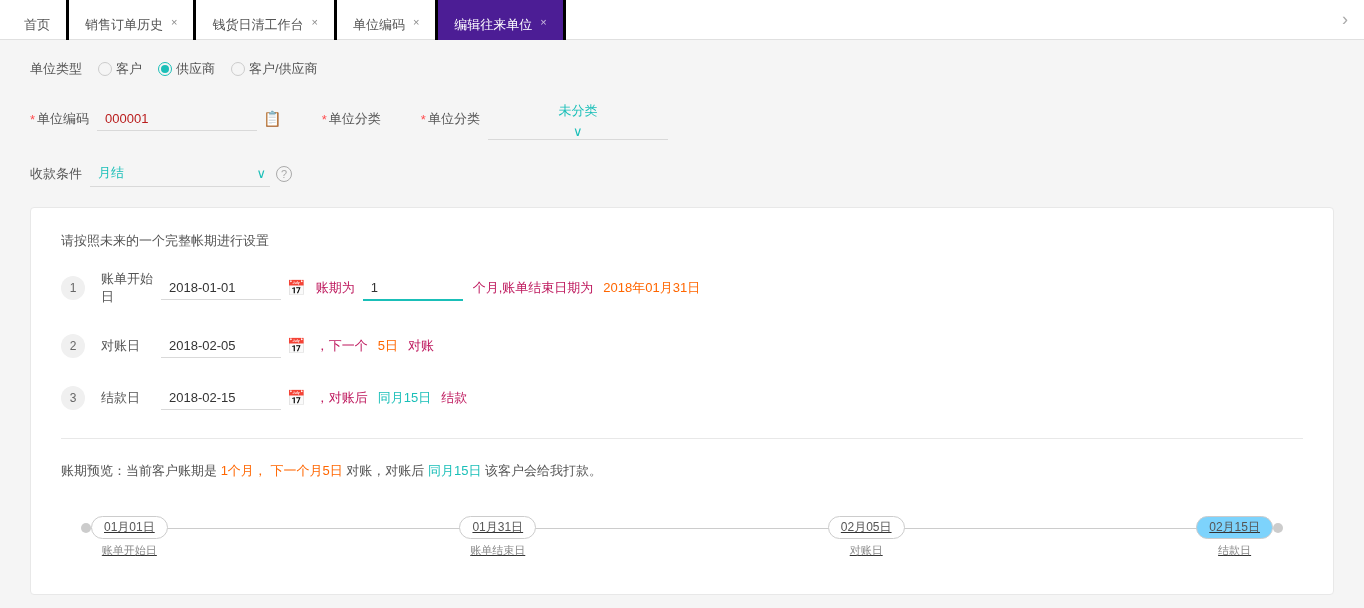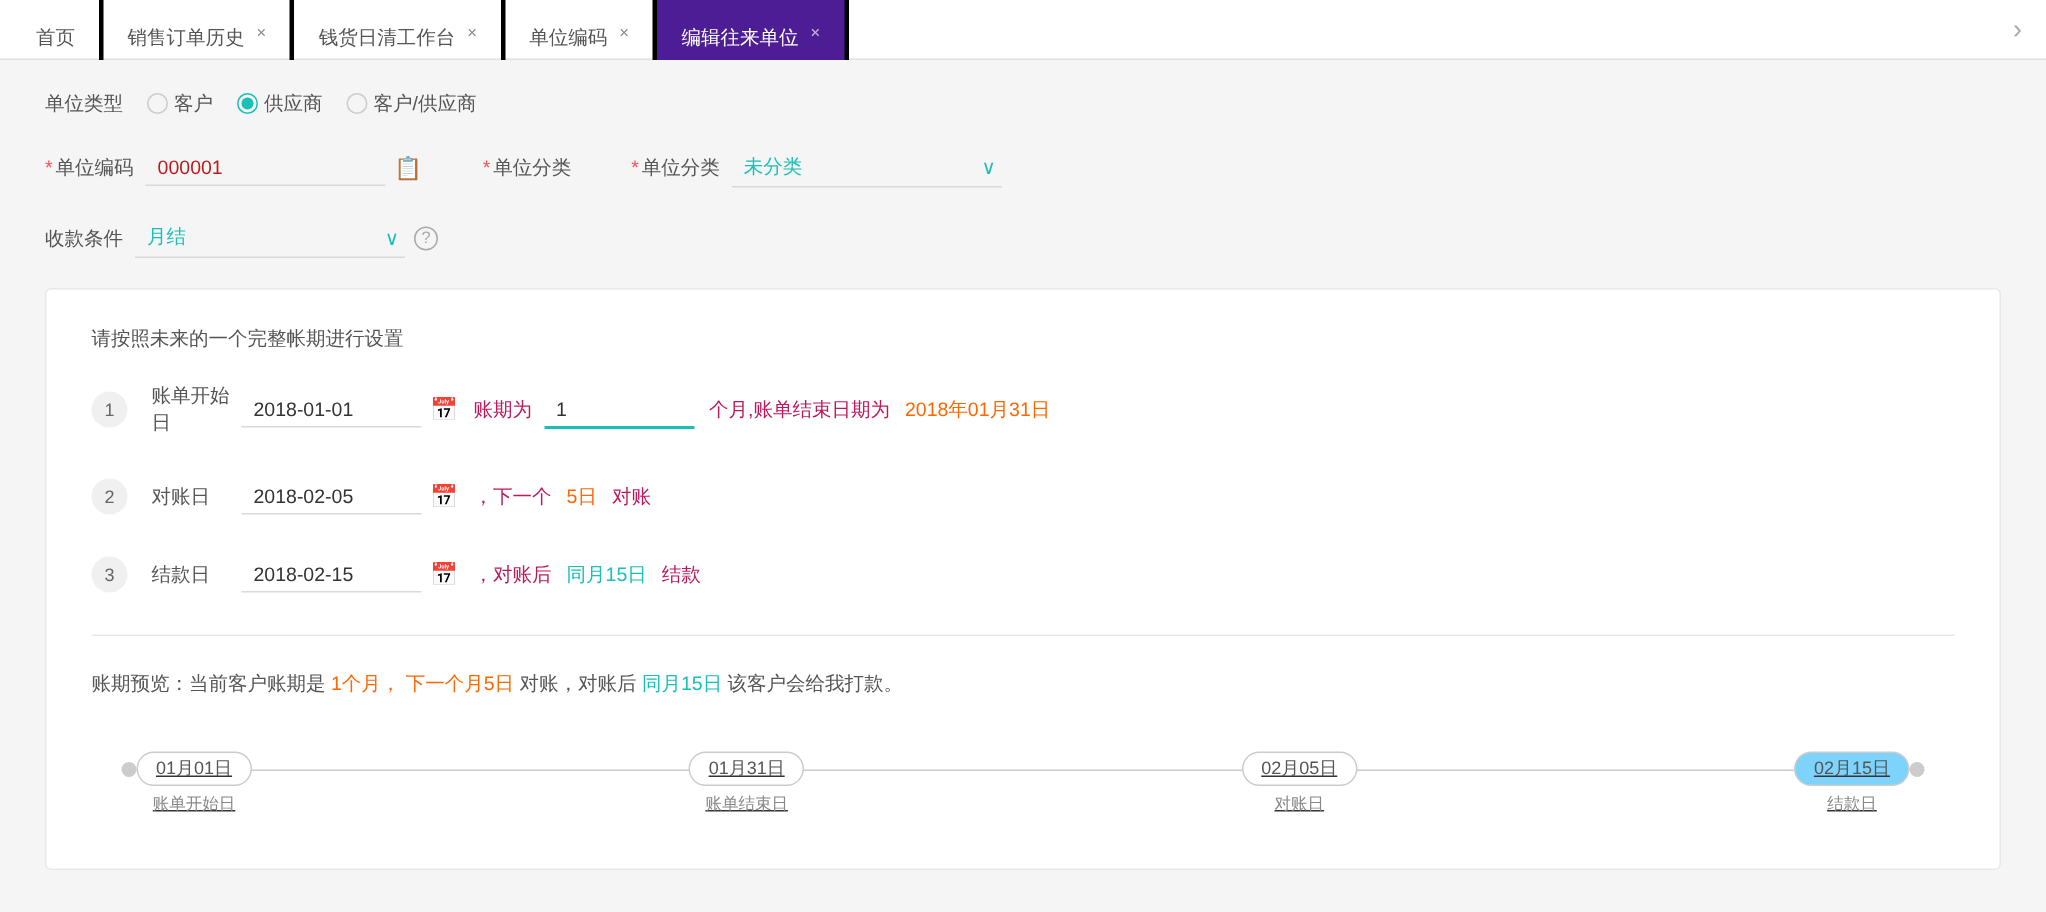--- a/index.html
+++ b/index.html
@@ -330,21 +330,21 @@
       <input class="form-input" style="margin-left: 8px;" value="000001">
       <span class="cal-icon">📋</span>
     </div>
     <div class="form-item">
       <span class="required-star">*</span>
       <span class="form-label">单位分类</span>
     </div>
     <div class="form-item">
       <span class="required-star">*</span>
       <span class="form-label">单位分类</span>
-      <div class="select-wrapper" style="margin-left:8px;">
+      <div class="select-wrapper" style="margin-left:8px;flex-direction:column;">
         <span class="select-value">未分类</span>
         <span class="select-arrow dropdown-icon">∨</span>
       </div>
     </div>
   </div>
 
   <div class="form-row">
     <div class="form-item">
       <span class="form-label">收款条件</span>
       <div class="select-wrapper" style="margin-left:8px;">

